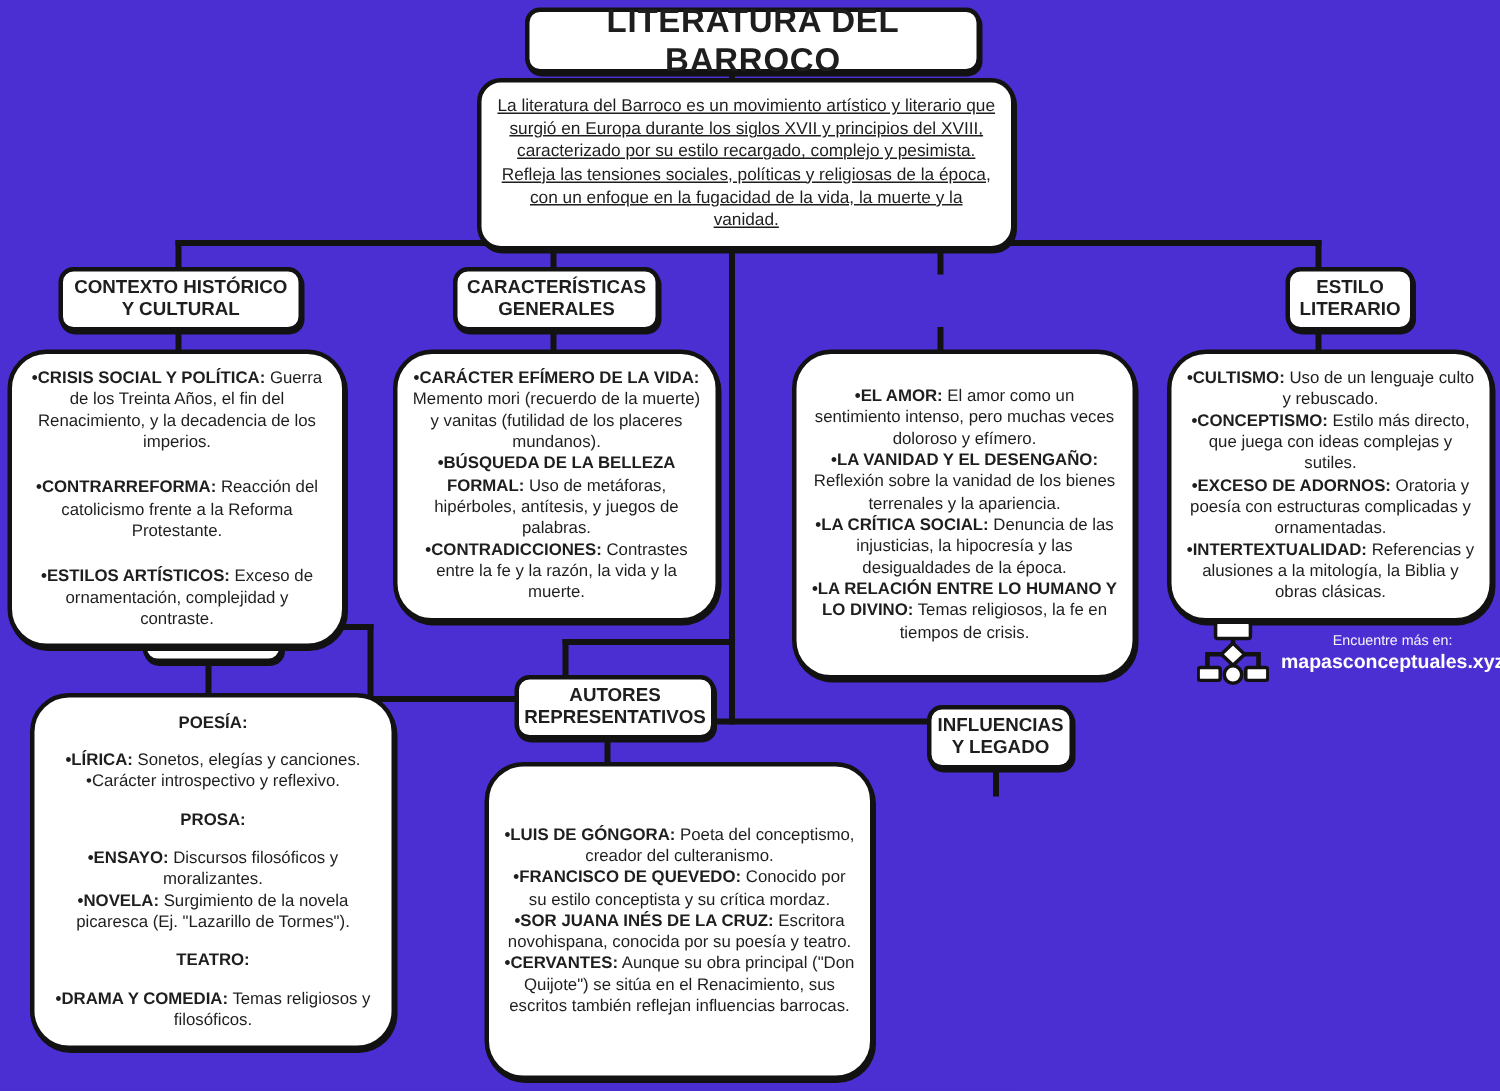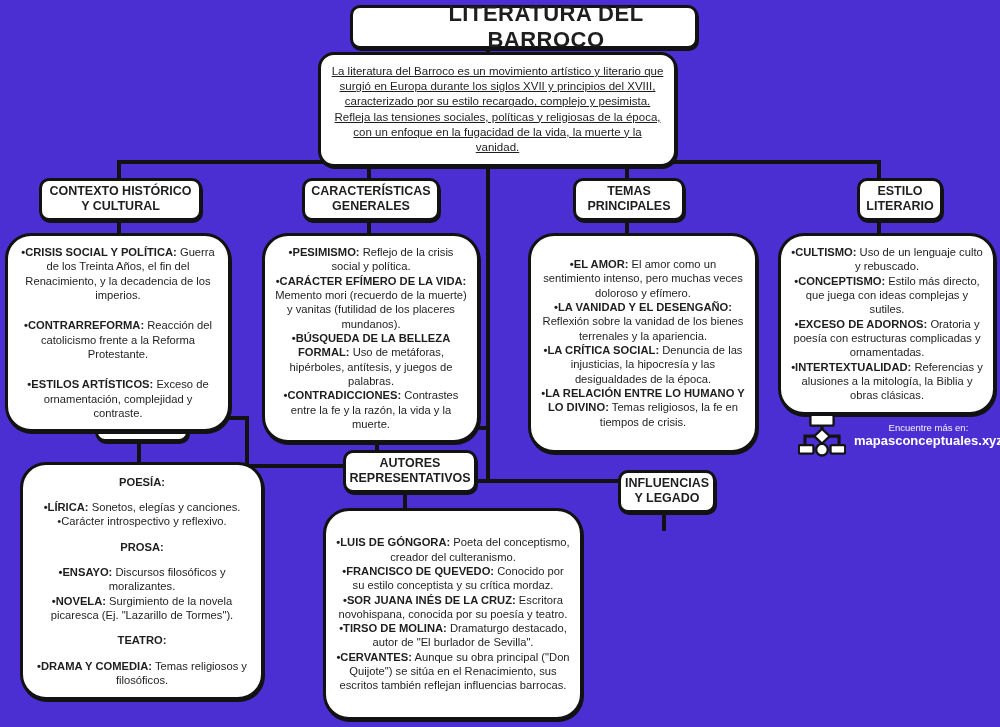--- a/index.html
+++ b/index.html
@@ -63,38 +63,36 @@
   <div class="lv" style="left:245px;top:416px;height:52px;"></div>
   <div class="lh" style="left:245px;top:464px;width:102px;"></div>
   <div class="lv" style="left:117px;top:218px;height:18px;"></div>
   <div class="lv" style="left:367px;top:218px;height:18px;"></div>
   <div class="lv" style="left:625px;top:218px;height:18px;"></div>
   <div class="lv" style="left:877px;top:218px;height:18px;"></div>
   <div class="lv" style="left:137px;top:440px;height:23px;"></div>
   <div class="lv" style="left:403px;top:490px;height:21px;"></div>
   <div class="lv" style="left:662px;top:509px;height:22px;"></div>
 
-  <div class="titlebox" style="left:350px;top:5px;width:298px;height:38px;padding-left:44px;">LITERATURA DEL BARROCO</div>
+  <div class="titlebox" style="left:350px;top:5px;width:298px;height:38px;">LITERATURA DEL BARROCO</div>
   <div class="descbox" style="left:318px;top:52px;width:359px;min-height:95px;">La literatura del Barroco es un movimiento artístico y literario que surgió en Europa durante los siglos XVII y principios del XVIII, caracterizado por su estilo recargado, complejo y pesimista. Refleja las tensiones sociales, políticas y religiosas de la época, con un enfoque en la fugacidad de la vida, la muerte y la vanidad.</div>
 
   <div class="hdr" style="left:39px;top:178px;width:163px;min-height:42px;">CONTEXTO HISTÓRICO Y CULTURAL</div>
   <div class="hdr" style="left:302px;top:178px;width:138px;min-height:42px;">CARACTERÍSTICAS GENERALES</div>
-  <div class="hdr" style="left:573px;top:178px;width:112px;min-height:42px;">TEMAS PRINCIPALES</div>
   <div class="hdr" style="left:839px;top:178px;width:86px;min-height:42px;margin-left:18px;">ESTILO LITERARIO</div>
   <div class="hdr" style="left:95px;top:398px;width:94px;min-height:44px;">GÉNEROS LITERARIOS</div>
   <div class="hdr" style="left:343px;top:450px;width:134px;min-height:42px;">AUTORES REPRESENTATIVOS</div>
   <div class="hdr" style="left:618px;top:470px;width:98px;min-height:42px;">INFLUENCIAS Y LEGADO</div>
 
   <div class="box" style="left:5px;top:233px;width:226px;min-height:150px;gap:16px;">
       <div class="item"><b>•CRISIS SOCIAL Y POLÍTICA:</b> Guerra de los Treinta Años, el fin del Renacimiento, y la decadencia de los imperios.</div>
       <div class="item"><b>•CONTRARREFORMA:</b> Reacción del catolicismo frente a la Reforma Protestante.</div>
       <div class="item"><b>•ESTILOS ARTÍSTICOS:</b> Exceso de ornamentación, complejidad y contraste.</div>
     </div>
   <div class="box" style="left:262px;top:233px;width:218px;min-height:176px;">
-      <div class="item"><b>•PESIMISMO:</b> Reflejo de la crisis social y política.</div>
       <div class="item"><b>•CARÁCTER EFÍMERO DE LA VIDA:</b> Memento mori (recuerdo de la muerte) y vanitas (futilidad de los placeres mundanos).</div>
       <div class="item"><b>•BÚSQUEDA DE LA BELLEZA FORMAL:</b> Uso de metáforas, hipérboles, antítesis, y juegos de palabras.</div>
       <div class="item"><b>•CONTRADICCIONES:</b> Contrastes entre la fe y la razón, la vida y la muerte.</div>
     </div>
   <div class="box" style="left:528px;top:233px;width:230px;min-height:220px;">
       <div class="item"><b>•EL AMOR:</b> El amor como un sentimiento intenso, pero muchas veces doloroso y efímero.</div>
       <div class="item"><b>•LA VANIDAD Y EL DESENGAÑO:</b> Reflexión sobre la vanidad de los bienes terrenales y la apariencia.</div>
       <div class="item"><b>•LA CRÍTICA SOCIAL:</b> Denuncia de las injusticias, la hipocresía y las desigualdades de la época.</div>
       <div class="item"><b>•LA RELACIÓN ENTRE LO HUMANO Y LO DIVINO:</b> Temas religiosos, la fe en tiempos de crisis.</div>
     </div>
@@ -111,21 +109,20 @@
       <div class="subhead">PROSA:</div>
       <div class="item"><b>•ENSAYO:</b> Discursos filosóficos y moralizantes.</div>
       <div class="item"><b>•NOVELA:</b> Surgimiento de la novela picaresca (Ej. "Lazarillo de Tormes").</div>
       <div class="subhead">TEATRO:</div>
       <div class="item"><b>•DRAMA Y COMEDIA:</b> Temas religiosos y filosóficos.</div>
     </div>
   <div class="box" style="left:279px;top:508px;width:260px;min-height:212px;margin-left:44px;">
       <div class="item"><b>•LUIS DE GÓNGORA:</b> Poeta del conceptismo, creador del culteranismo.</div>
       <div class="item"><b>•FRANCISCO DE QUEVEDO:</b> Conocido por su estilo conceptista y su crítica mordaz.</div>
       <div class="item"><b>•SOR JUANA INÉS DE LA CRUZ:</b> Escritora novohispana, conocida por su poesía y teatro.</div>
-      <div class="item"><b>•TIRSO DE MOLINA:</b> Dramaturgo destacado, autor de "El burlador de Sevilla".</div>
       <div class="item"><b>•CERVANTES:</b> Aunque su obra principal ("Don Quijote") se sitúa en el Renacimiento, sus escritos también reflejan influencias barrocas.</div>
     </div>
 
   <div class="wm" style="left:798px;top:408px;">
     <svg width="48" height="54" viewBox="0 0 62 56">
       <path d="M31 16 V22 M21 29.5 H9 V41 M41 29.5 H53 V41 M31 38 V45" stroke="#121212" stroke-width="4" fill="none"></path>
       <rect x="16" y="2" width="30" height="14" rx="2" fill="#fff" stroke="#121212" stroke-width="3"></rect>
       <polygon points="31,20 41,29.5 31,39 21,29.5" fill="#fff" stroke="#121212" stroke-width="3"></polygon>
       <rect x="1" y="41" width="19" height="11" rx="2" fill="#fff" stroke="#121212" stroke-width="3"></rect>
       <rect x="42" y="41" width="19" height="11" rx="2" fill="#fff" stroke="#121212" stroke-width="3"></rect>

